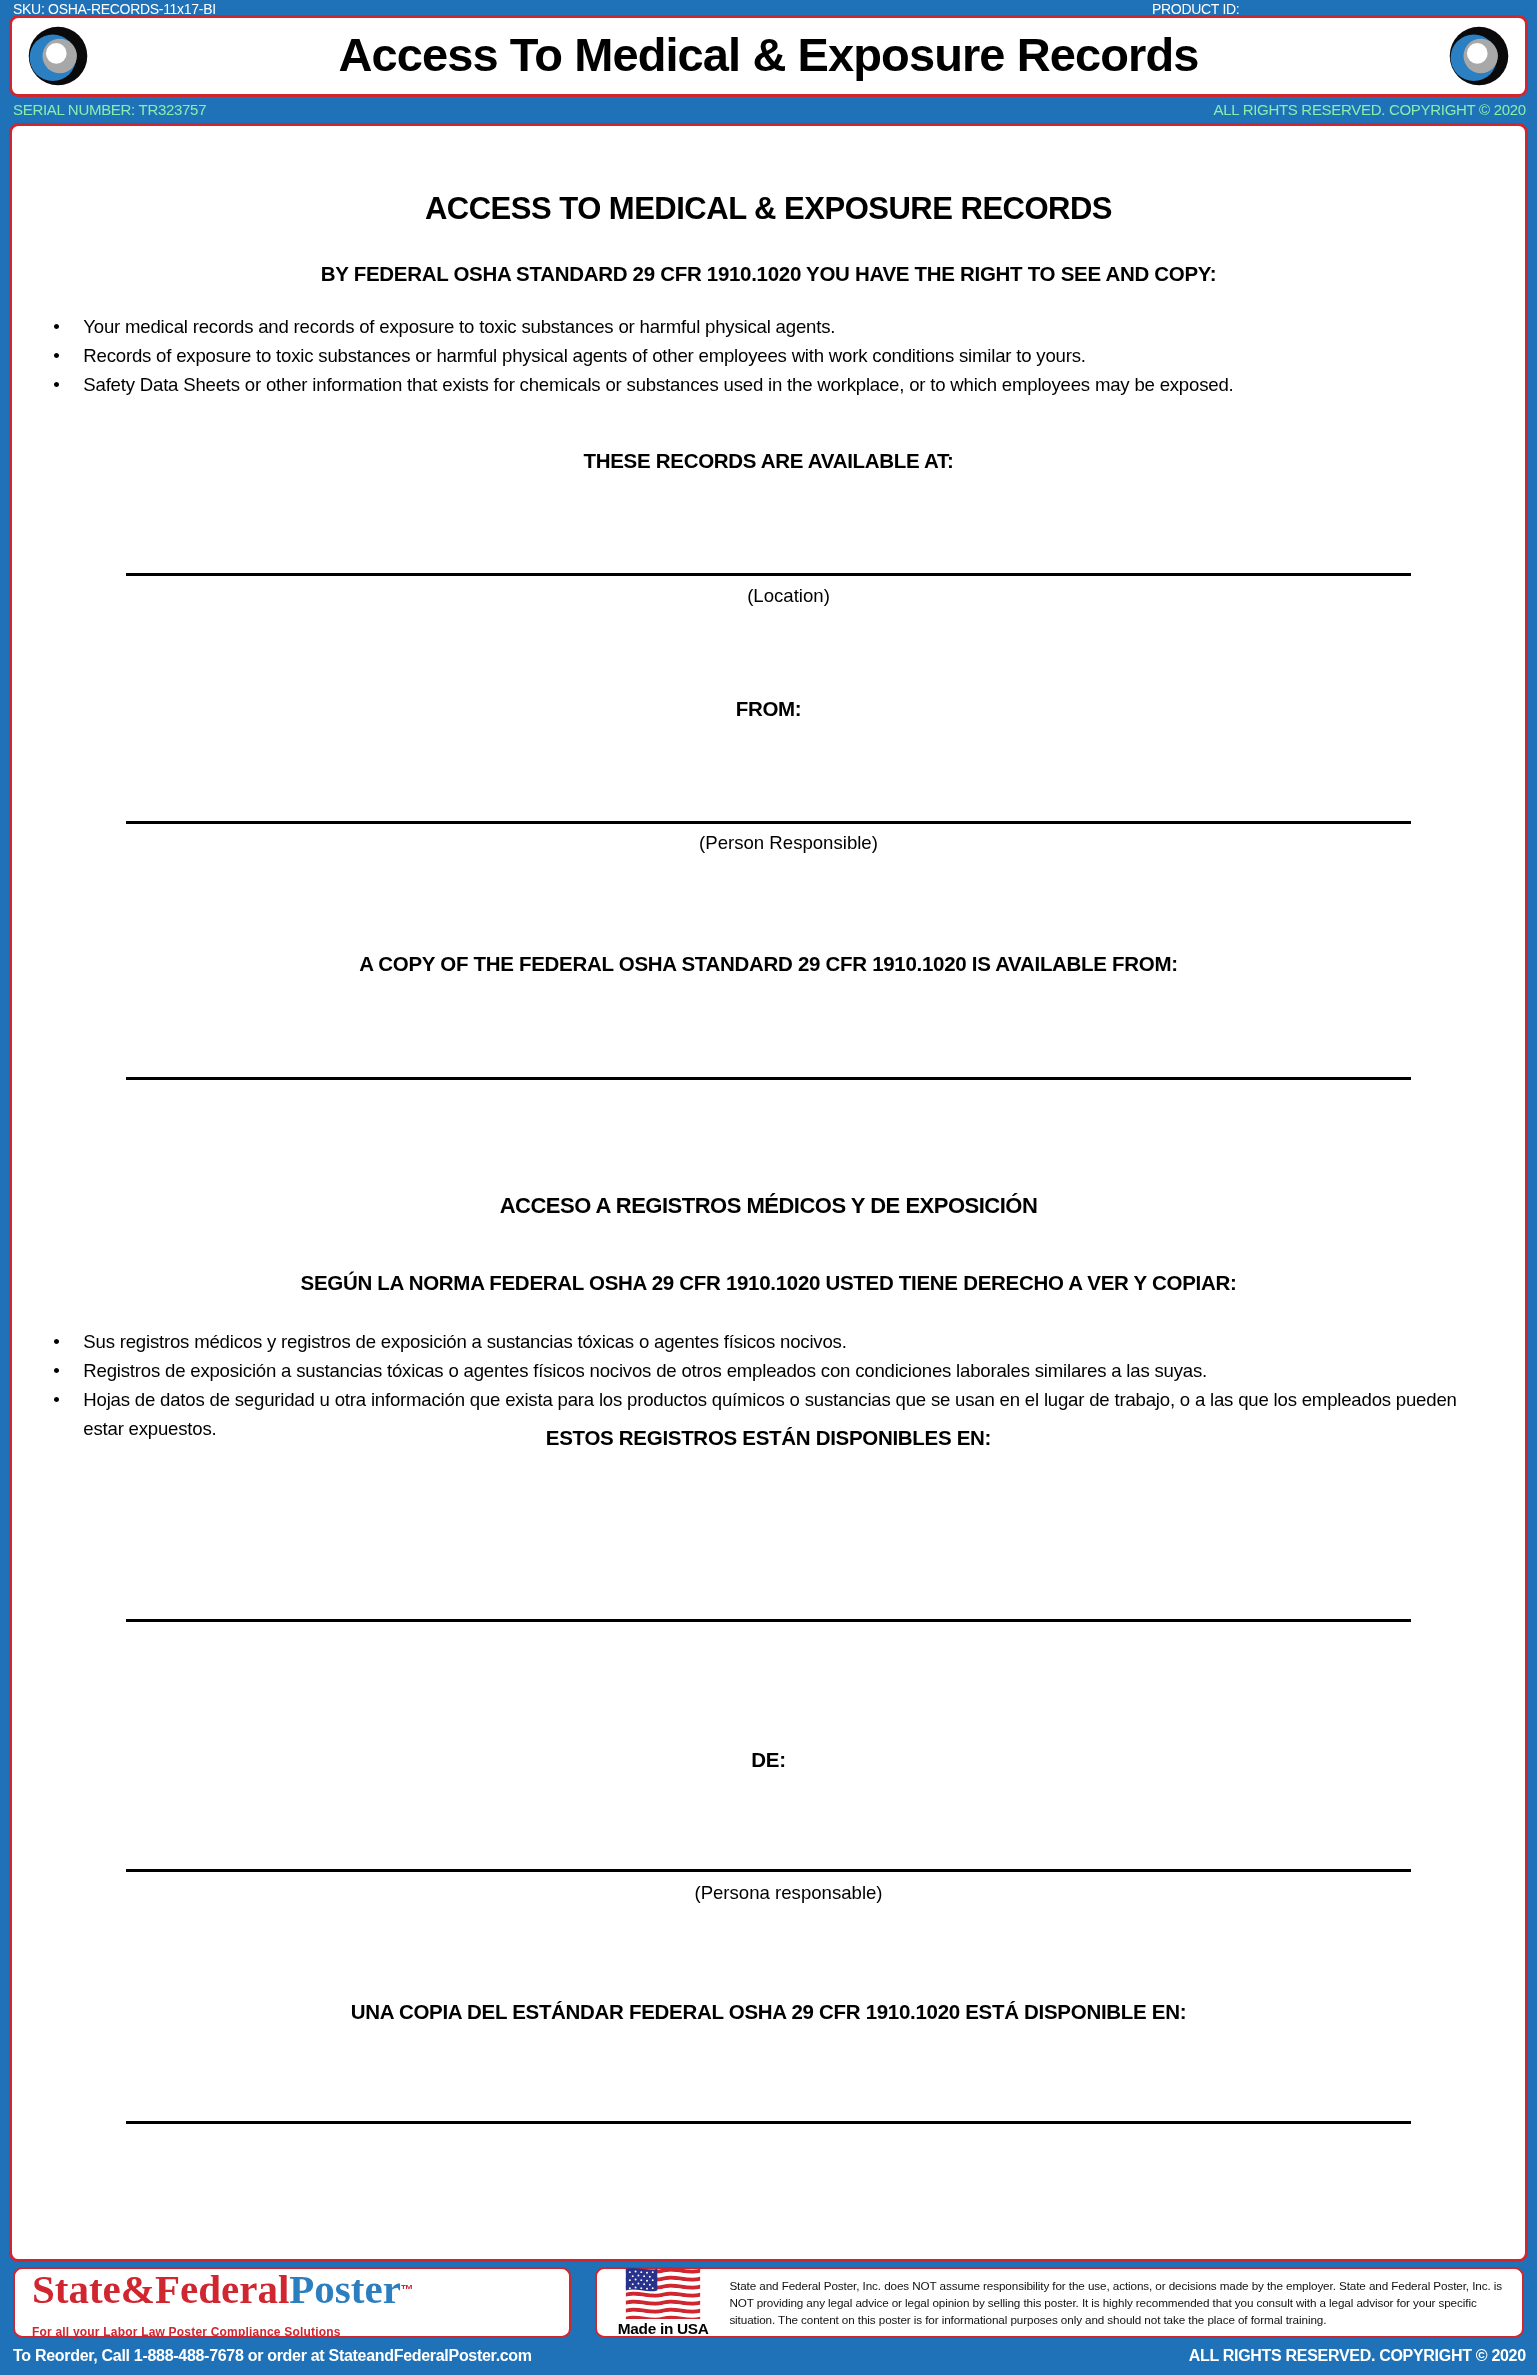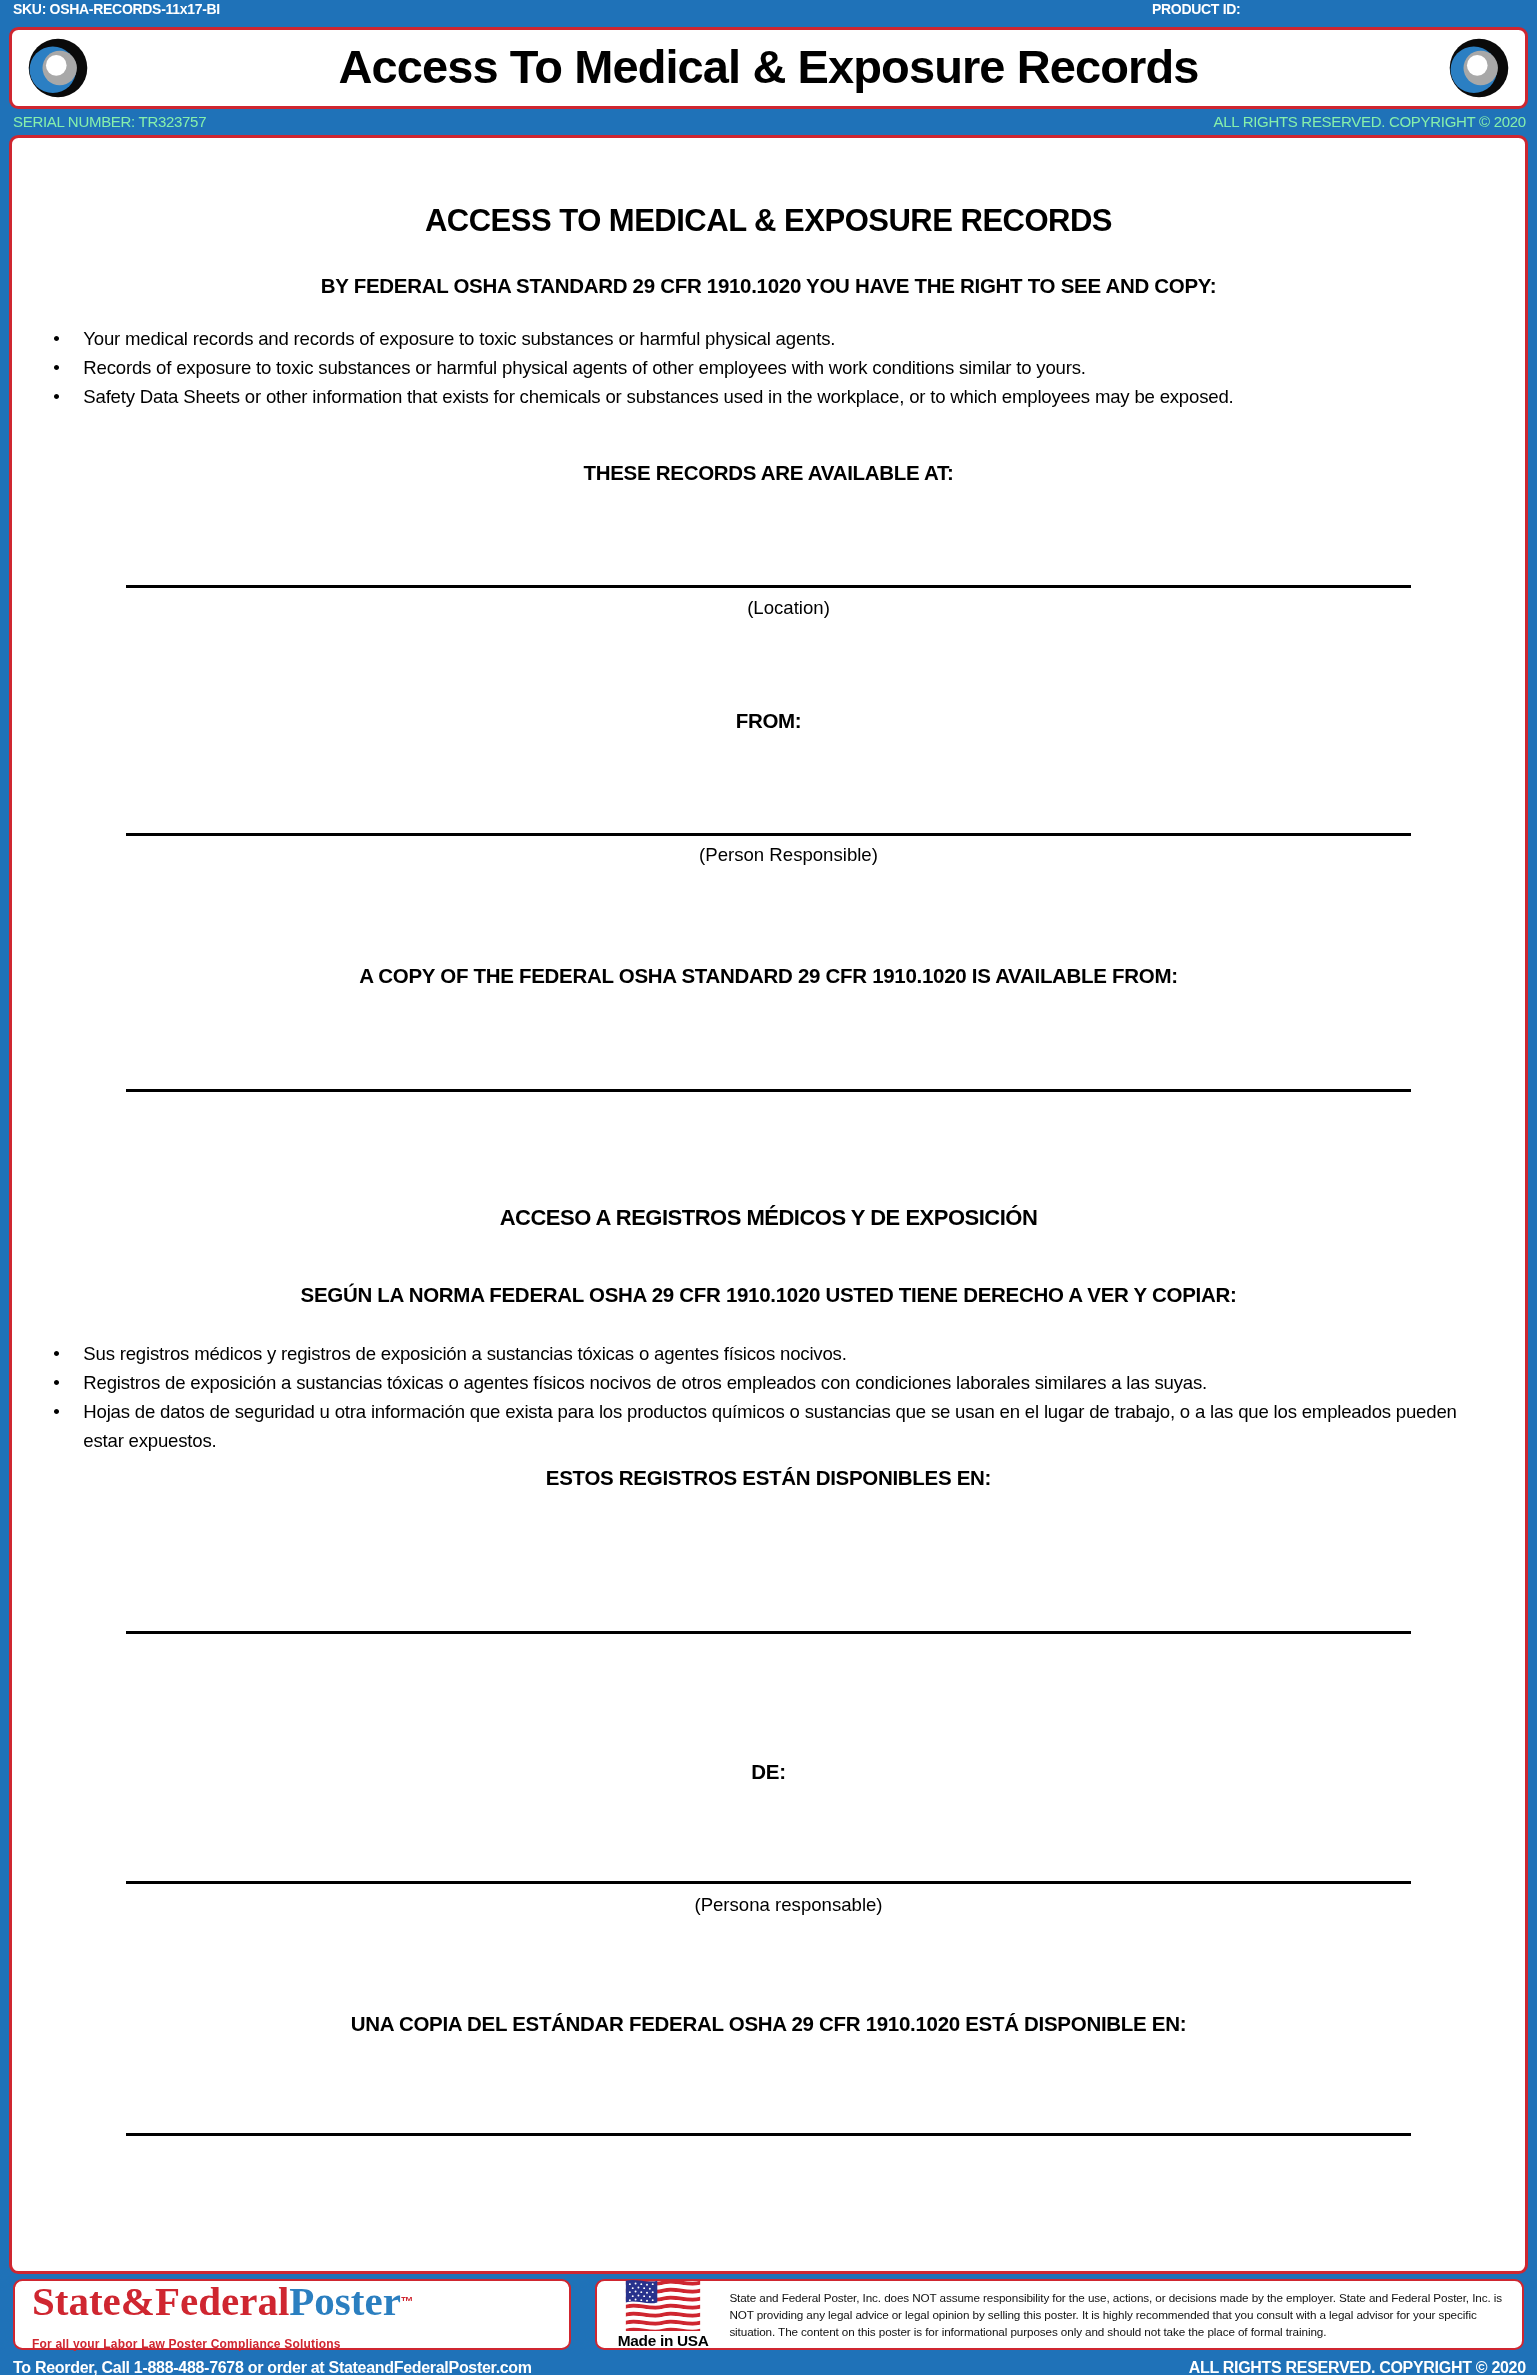--- a/index.html
+++ b/index.html
@@ -7,21 +7,21 @@
     --red:#cf2630;
     --ink:#000000;
   }
   *{margin:0;padding:0;box-sizing:border-box;}
   body{font-family:"Liberation Sans",sans-serif;background:#666;}
   .page{
     width:1537px;height:2375px;position:relative;
     background:var(--blue);overflow:hidden;
   }
   
-  .topbar{height:27px;position:relative;color:#fff;font-weight:bold;font-size:14px;letter-spacing:-0.3px;text-align:center;}
+  .topbar{height:15px;position:relative;color:#fff;font-weight:normal;font-size:14px;letter-spacing:-0.3px;text-align:center;}
   .topbar .sku{position:absolute;left:13px;top:0.9px;}
   .topbar .pid{position:absolute;left:1152px;top:0.9px;}
   .title-band{height:82px;padding:0 9.3px;}
   .title-box{
     height:100%;background:#fff;border:3.7px solid var(--red);border-radius:9.3px;
     display:flex;align-items:center;padding:0 15px;
   }
   .grommet{width:62px;height:62px;flex:0 0 auto;}
   .poster-title{
     flex:1;text-align:center;font-size:47px;font-weight:bold;color:var(--ink);
@@ -130,21 +130,21 @@
 
     <div class="abs h-big-es" style="top:1067px">ACCESO A REGISTROS MÉDICOS Y DE EXPOSICIÓN</div>
     <div class="abs h-sub" style="top:1145px">SEGÚN LA NORMA FEDERAL OSHA 29 CFR 1910.1020 USTED TIENE DERECHO A VER Y COPIAR:</div>
 
     <ul class="bullets" style="top:1201px">
       <li>Sus registros médicos y registros de exposición a sustancias tóxicas o agentes físicos nocivos.</li>
       <li>Registros de exposición a sustancias tóxicas o agentes físicos nocivos de otros empleados con condiciones laborales similares a las suyas.</li>
       <li>Hojas de datos de seguridad u otra información que exista para los productos químicos o sustancias que se usan en el lugar de trabajo, o a las que los empleados pueden estar expuestos.</li>
     </ul>
 
-    <div class="abs h-label" style="top:1328px">ESTOS REGISTROS ESTÁN DISPONIBLES EN:</div>
+    <div class="abs h-label" style="top:1300px">ESTOS REGISTROS ESTÁN DISPONIBLES EN:</div>
 
     <div class="blank" style="top:1493px"></div>
 
     <div class="abs h-label" style="top:1622px">DE:</div>
 
     <div class="blank" style="top:1743px"></div>
     <div class="abs caption" style="top:1756px">(Persona responsable)</div>
 
     <div class="abs h-label" style="top:1874px">UNA COPIA DEL ESTÁNDAR FEDERAL OSHA 29 CFR 1910.1020 ESTÁ DISPONIBLE EN:</div>
 

